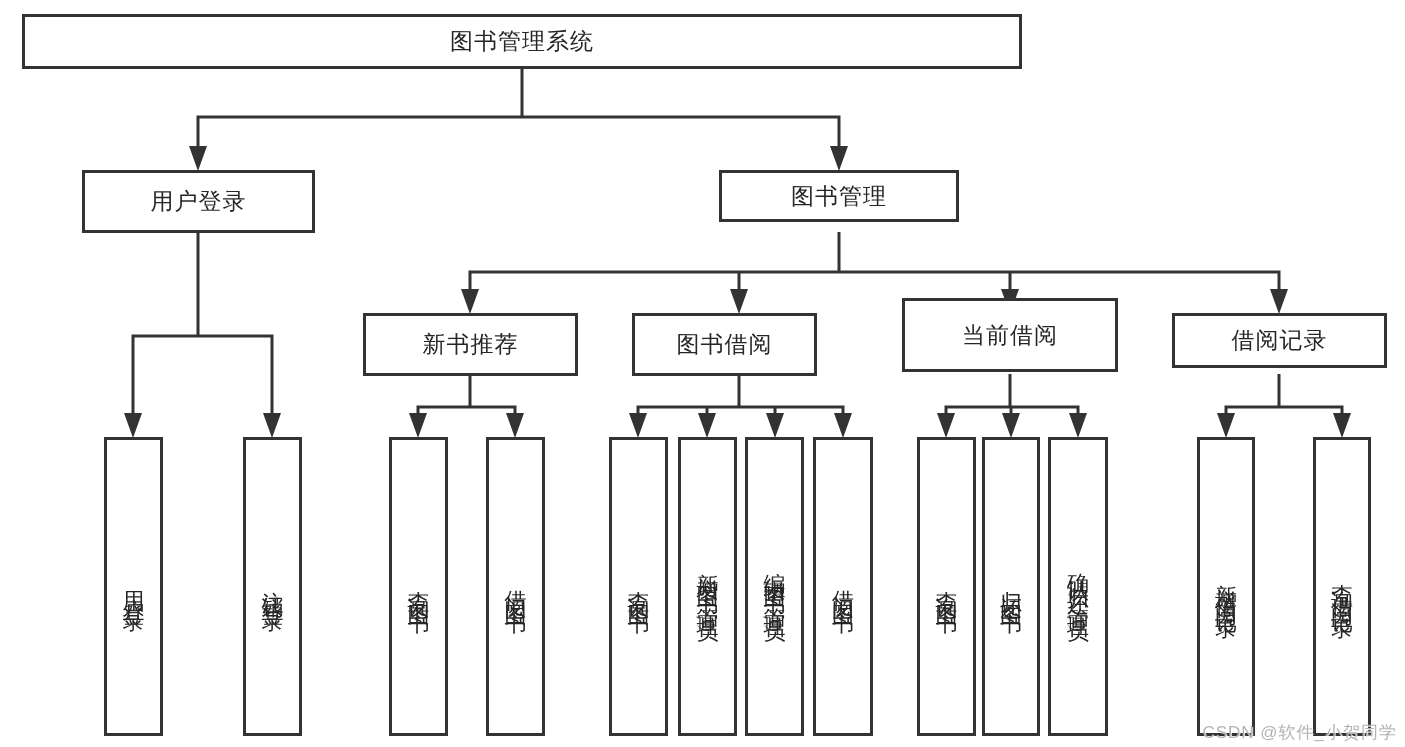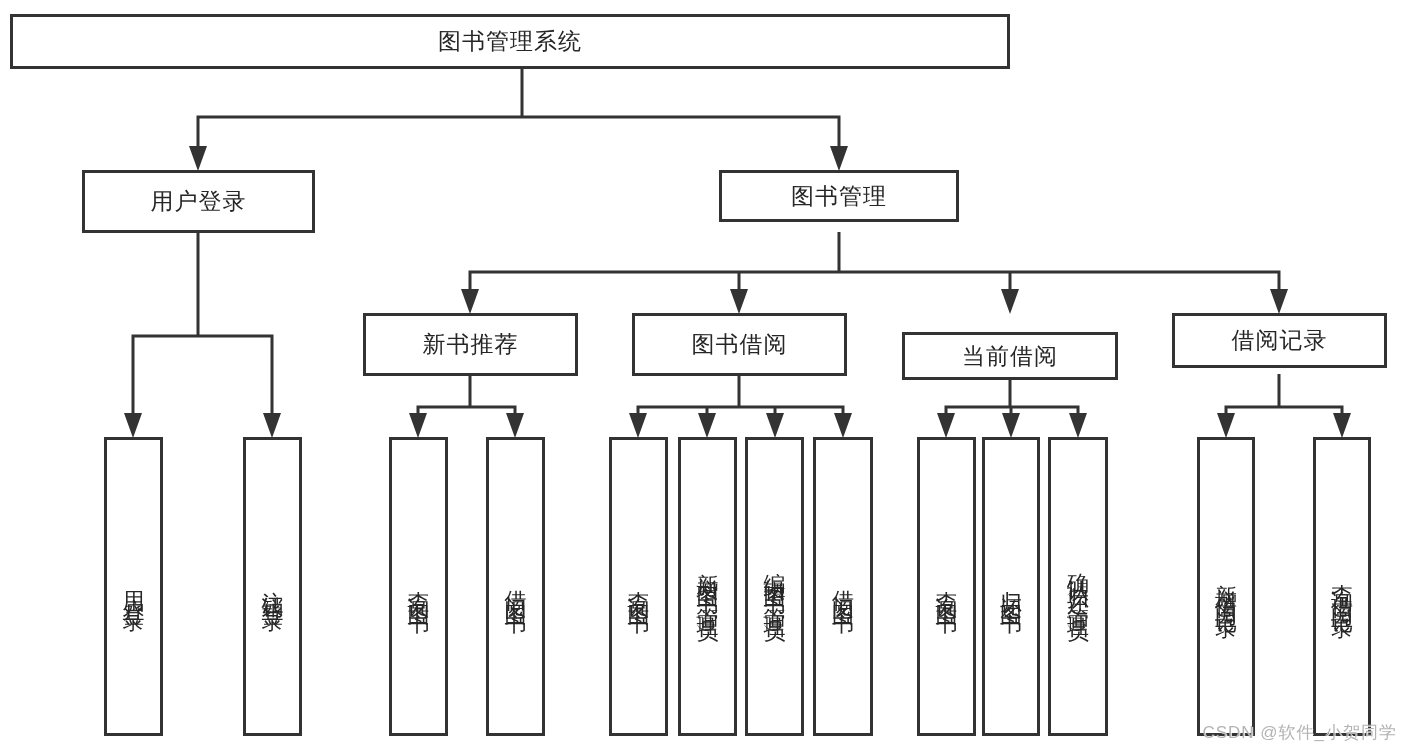--- a/index.html
+++ b/index.html
@@ -77,28 +77,28 @@
                M775 438 L766 413 L784 413 Z
                M843 438 L834 413 L852 413 Z
                M946 438 L937 413 L955 413 Z
                M1011 438 L1002 413 L1020 413 Z
                M1078 438 L1069 413 L1087 413 Z
                M1226 438 L1217 413 L1235 413 Z
                M1342 438 L1333 413 L1351 413 Z"></path>
     </g>
   </svg>
 
-  <div class="box" style="left:10px; top:14px; width:1000px; height:55px;">图书管理系统</div>
+  <div class="box" style="left:22px; top:14px; width:1000px; height:55px;">图书管理系统</div>
 
   <div class="box" style="left:82px; top:170px; width:233px; height:63px;">用户登录</div>
   <div class="box" style="left:719px; top:170px; width:240px; height:52px;">图书管理</div>
 
   <div class="box" style="left:363px; top:313px; width:215px; height:63px;">新书推荐</div>
-  <div class="box" style="left:632px; top:313px; width:215px; height:63px;">图书借阅</div>
-  <div class="box" style="left:902px; top:332px; width:216px; height:48px;">当前借阅</div>
+  <div class="box" style="left:632px; top:313px; width:185px; height:63px;">图书借阅</div>
+  <div class="box" style="left:902px; top:298px; width:216px; height:74px;">当前借阅</div>
   <div class="box" style="left:1172px; top:313px; width:215px; height:55px;">借阅记录</div>
 
   <div class="box vbox" style="left:104px; top:437px; width:59px; height:299px;">用户登录</div>
   <div class="box vbox" style="left:243px; top:437px; width:59px; height:299px;">注销登录</div>
 
   <div class="box vbox" style="left:389px; top:437px; width:59px; height:299px;">查询图书</div>
   <div class="box vbox" style="left:486px; top:437px; width:59px; height:299px;">借阅图书</div>
 
   <div class="box vbox" style="left:609px; top:437px; width:59px; height:299px;">查询图书</div>
   <div class="box vbox" style="left:678px; top:437px; width:59px; height:299px;">新增图书（管理员）</div>

